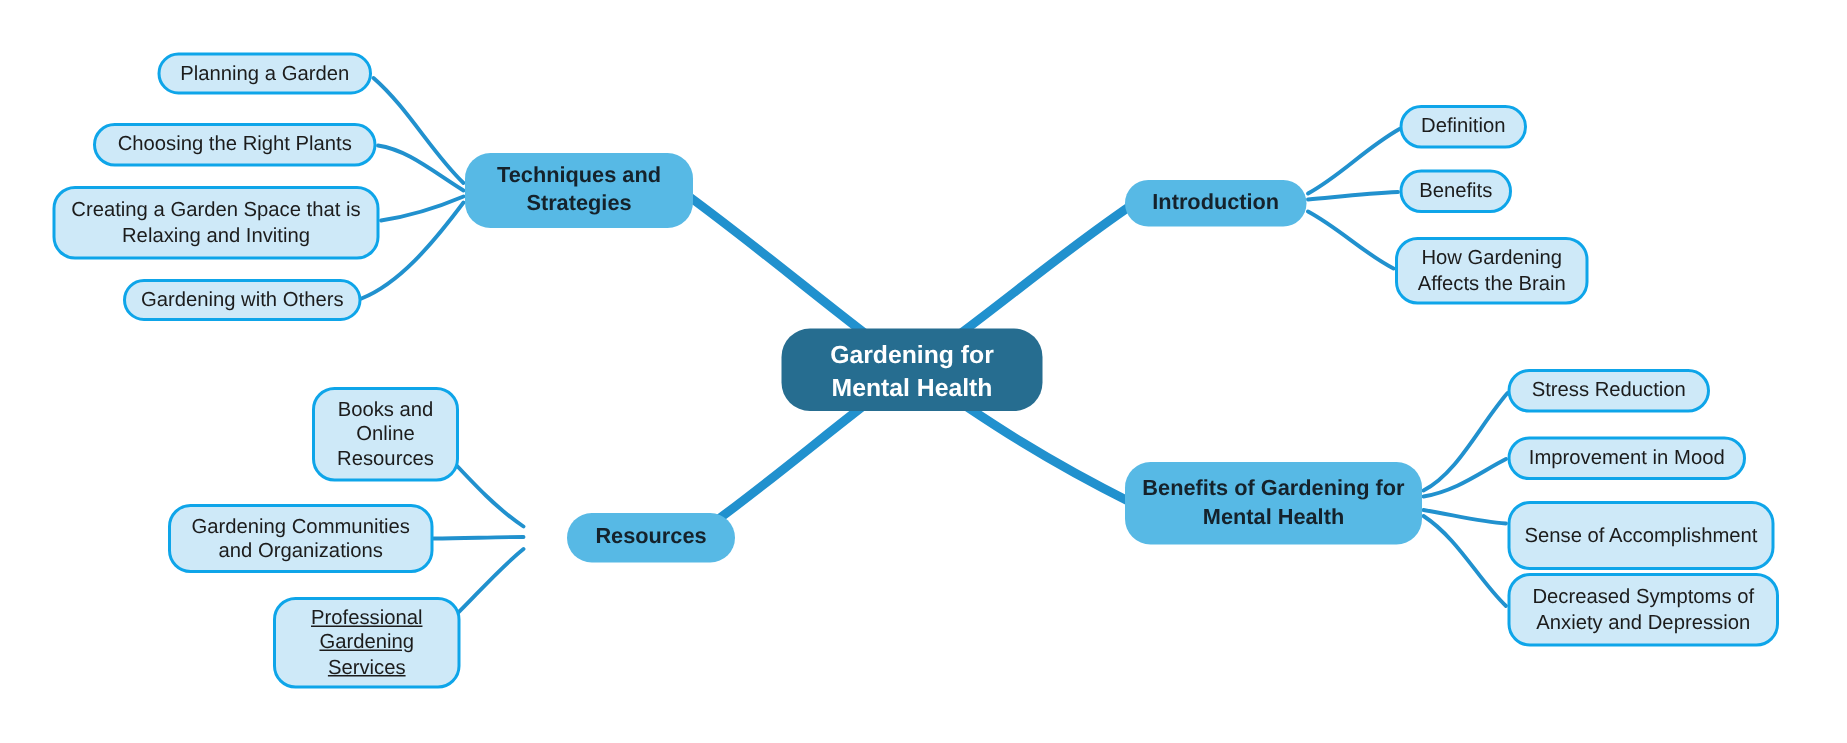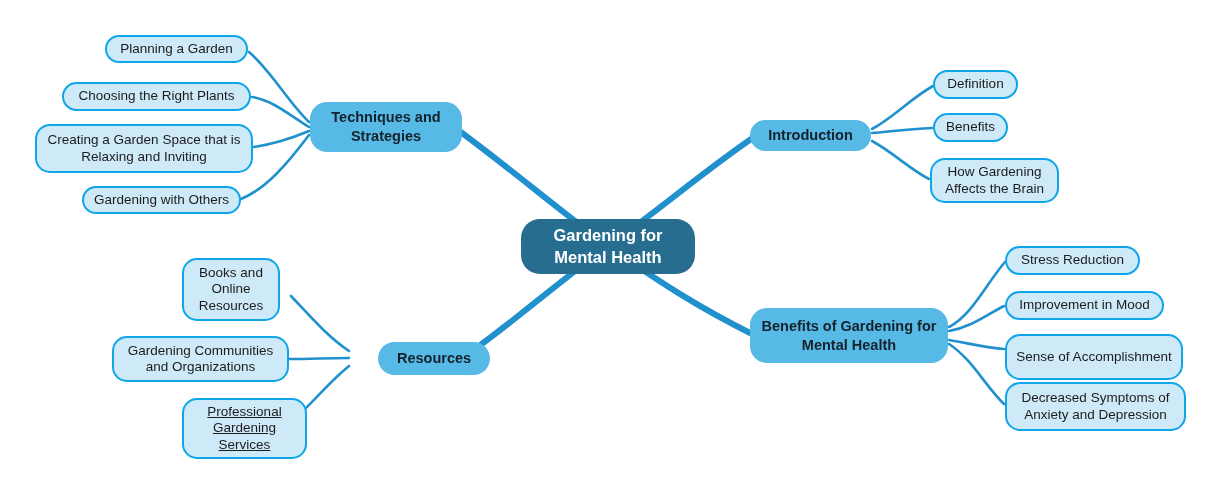--- a/index.html
+++ b/index.html
@@ -42,37 +42,38 @@
     line-height: 1.28;
     padding: 2px 0;
   }
   .root-node {
     background: #266d90;
     border-radius: 19px;
     color: #ffffff;
     font-weight: bold;
     font-size: 16.5px;
     line-height: 1.3;
-    padding: 14px 12px;
+    padding: 4px 12px;
+    align-items: flex-end;
   }
 
   
   #n-root      { left: 521px; top: 219px; width: 174px; height: 55px; }
   #n-tech      { left: 310px; top: 102px; width: 152px; height: 50px; }
   #n-intro     { left: 750px; top: 120px; width: 121px; height: 31px; }
   #n-res       { left: 350px; top: 342px; width: 112px; height: 33px; margin-left: 28px; }
   #n-bog       { left: 750px; top: 308px; width: 198px; height: 55px; }
   #n-planning  { left: 105px; top: 35px;  width: 143px; height: 28px; }
   #n-choosing  { left: 62px;  top: 82px;  width: 189px; height: 29px; }
   #n-creating  { left: 35px;  top: 124px; width: 218px; height: 49px; }
   #n-others    { left: 82px;  top: 186px; width: 159px; height: 28px; }
   #n-definition{ left: 933px; top: 70px;  width: 85px;  height: 29px; }
   #n-benefits  { left: 933px; top: 113px; width: 75px;  height: 29px; }
   #n-how       { left: 930px; top: 158px; width: 129px; height: 45px; }
-  #n-books     { left: 182px; top: 258px; width: 98px;  height: 63px; }
+  #n-books     { left: 208px; top: 258px; width: 98px;  height: 63px; }
   #n-comm      { left: 112px; top: 336px; width: 177px; height: 46px; }
   #n-prof      { left: 182px; top: 398px; width: 125px; height: 61px; text-decoration: underline; }
   #n-stress    { left: 1005px; top: 246px; width: 135px; height: 29px; }
   #n-mood      { left: 1005px; top: 291px; width: 159px; height: 29px; }
   #n-acc       { left: 1005px; top: 334px; width: 178px; height: 46px; }
   #n-dec       { left: 1005px; top: 382px; width: 181px; height: 49px; }
 </style>
 </head>
 <body>
 

